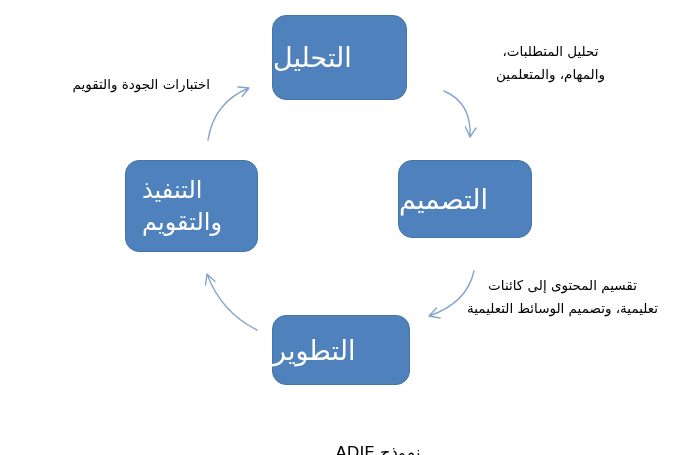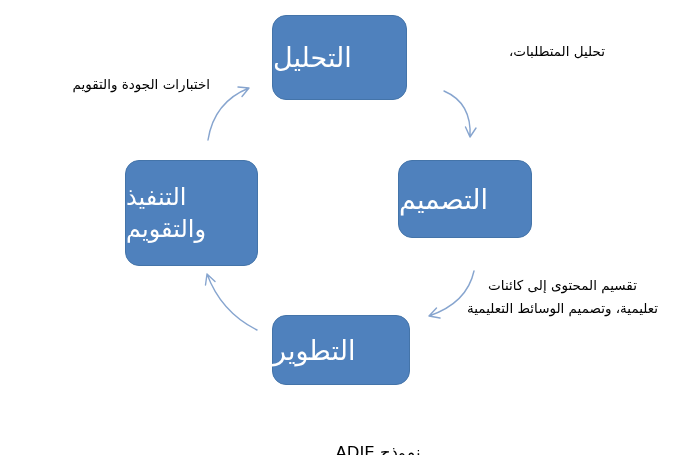--- a/index.html
+++ b/index.html
@@ -8,21 +8,21 @@
     font-family:"DejaVu Sans",sans-serif;
   }
   .node{
     position:absolute;background:#4F81BD;border:1px solid #4474A9;border-radius:14px;
     color:#ffffff;font-weight:normal;display:flex;flex-direction:column;
     align-items:flex-end;justify-content:center;text-align:center;direction:rtl;
     box-sizing:border-box;
   }
   .node-analysis{left:272px;top:15px;width:135px;height:85px;font-size:27px;}
   .node-design{left:398px;top:160px;width:134px;height:78px;font-size:27px;}
-  .node-implementation{left:125px;top:160px;width:133px;height:106px;font-size:24px;line-height:1.35;}
+  .node-implementation{left:125px;top:160px;width:133px;height:92px;font-size:24px;line-height:1.35;padding-left:16px;}
   .node-development{left:272px;top:315px;width:138px;height:70px;font-size:27px;}
   .annotation{
     position:absolute;color:#000000;font-size:13.5px;line-height:23px;
     direction:rtl;text-align:center;white-space:nowrap;
   }
   .ann-top-right{right:74px;top:40px;}
   .ann-top-left{right:469px;top:73px;}
   .ann-bottom-right{right:21px;top:274px;}
   .ann-bottom-left{right:478px;top:287px;}
   .caption{
@@ -56,20 +56,21 @@
     <div>التنفيذ</div>
     <div>والتقويم</div>
   </div>
 
   <div class="node node-development">
     <div>التطوير</div>
   </div>
 
   <div class="annotation ann-top-right">
     <div>تحليل المتطلبات،</div>
+    <div>والمهام، والمتعلمين</div>
   </div>
 
   <div class="annotation ann-bottom-right">
     <div>تقسيم المحتوى إلى كائنات</div>
     <div>تعليمية، وتصميم الوسائط التعليمية</div>
   </div>
 
 
   <div class="annotation ann-top-left">
     <div>اختبارات الجودة والتقويم</div>

